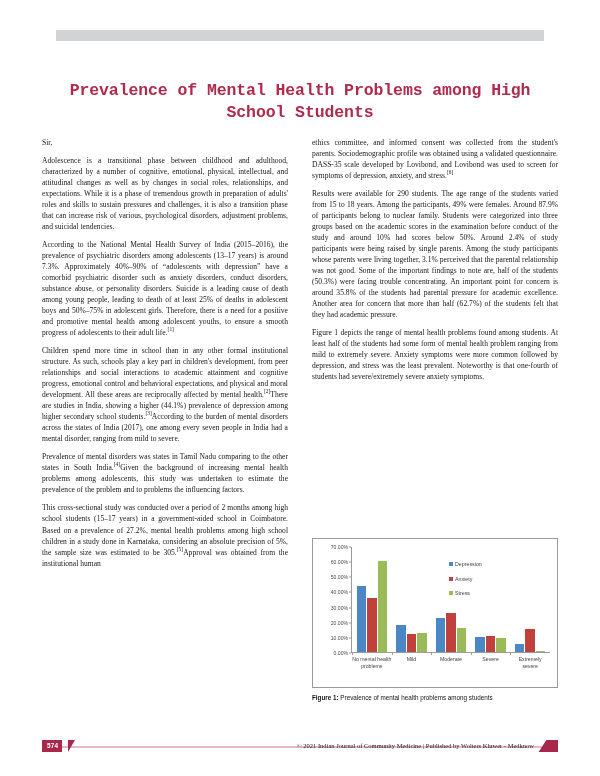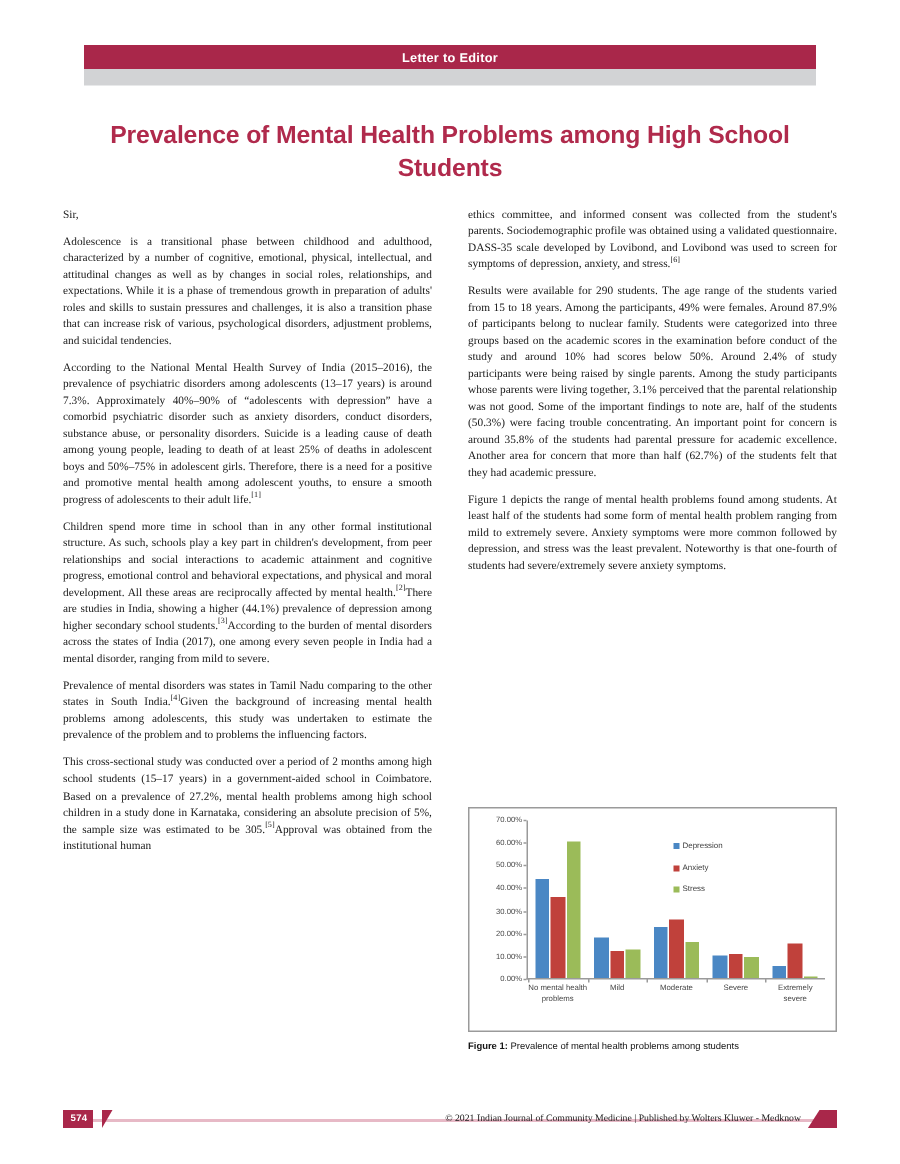--- a/index.html
+++ b/index.html
@@ -35,21 +35,21 @@
   .head-subbar {
     background: #d2d3d5;
     height: 11px;
   }
 
   .art-title {
     position: absolute;
     left: 56px; top: 80px;
     width: 488px;
     text-align: center;
-    font-family: Liberation Sans, sans-serif;
+    font-family: Liberation Mono, monospace;
     font-weight: bold;
     font-size: 16.5px;
     line-height: 1.32;
     color: #b02a4c;
     letter-spacing: -0.1px;
   }
 
   
   .columns {
     position: absolute;
@@ -246,21 +246,20 @@
     right: 0; top: 0;
     width: 22px; height: 12px;
     background: #a9274a;
     clip-path: polygon(12% 100%, 100% 100%, 100% 0, 47% 0);
   }
 </style>
 </head>
 <body>
 
 <div class="page-head">
-  <div class="head-bar">Letter to Editor</div>
   <div class="head-subbar"></div>
 </div>
 
 <div class="art-title">Prevalence of Mental Health Problems among High School Students</div>
 
 <div class="columns">
 
   <div class="col col-left">
     <p>Sir,</p>
     <p>Adolescence is a transitional phase between childhood and adulthood, characterized by a number of cognitive, emotional, physical, intellectual, and attitudinal changes as well as by changes in social roles, relationships, and expectations. While it is a phase of tremendous growth in preparation of adults' roles and skills to sustain pressures and challenges, it is also a transition phase that can increase risk of various, psychological disorders, adjustment problems, and suicidal tendencies.</p>

